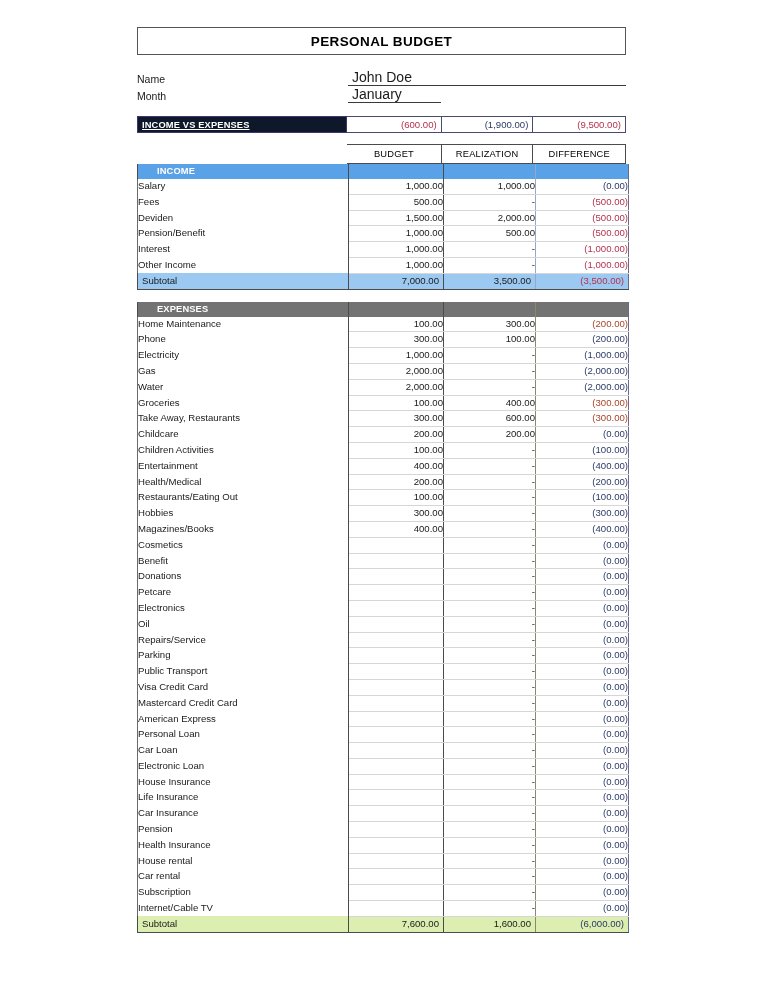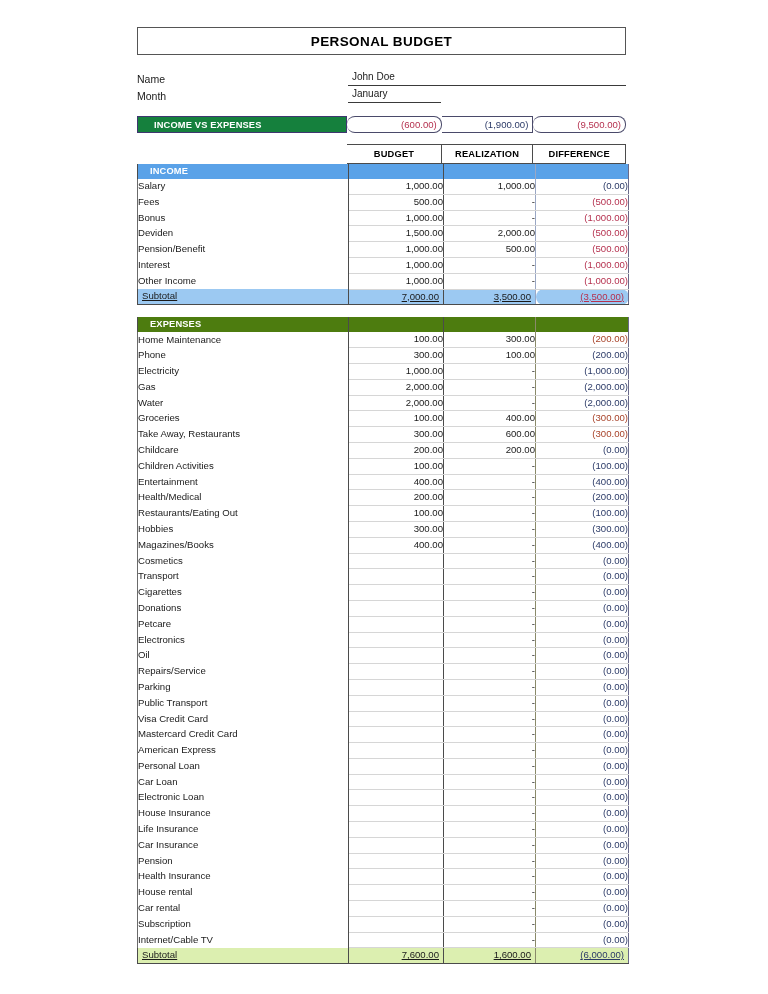--- a/index.html
+++ b/index.html
@@ -56,49 +56,50 @@
     margin-bottom: 1px;
   }
   .meta-label {
     width: 211px;
     font-size: 10.5px;
     color: #1a1a1a;
     line-height: 14px;
     margin-top: 44px;
   }
   .meta-value {
-    font-size: 10px;
+    font-size: 14px;
     color: #1a1a1a;
     line-height: 14px;
     padding-left: 4px;
     border-bottom: 1.3px solid #3a3a3a;
     box-sizing: border-box;
     height: 16px;
   }
   .meta-value.wide { width: 278px; }
   .meta-value.narrow { width: 93px; }
 
   
   .ive {
     margin-top: 13px;
     display: flex;
     height: 17px;
   }
   .ive-label {
     width: 211px;
-    background: #15803d;
+    background: #0f172a;
     color: #ffffff;
     font-size: 9.3px;
     font-weight: bold;
     letter-spacing: 0.15px;
     display: flex;
     align-items: center;
-    padding-left: 16px;
+    padding-left: 4px;
     box-sizing: border-box;
     border: 1.3px solid #3f3670;
+    text-decoration: underline;
   }
   .ive-cell {
     font-size: 9.6px;
     display: flex;
     align-items: center;
     justify-content: flex-end;
     padding-right: 4px;
     box-sizing: border-box;
     background: #ffffff;
     border: 1.3px solid #4a4a6a;
@@ -110,21 +111,21 @@
 
   
   .colhead {
     margin-top: 11px;
     display: flex;
     height: 20px;
   }
   .colhead .spacer { width: 211px; }
   .colhead .ch {
     font-size: 9.3px;
-    font-weight: bold;
+    font-weight: normal;
     letter-spacing: 0.2px;
     color: #000000;
     display: flex;
     align-items: center;
     justify-content: center;
     box-sizing: border-box;
     border-top: 1.5px solid #4b4b4b;
     border-bottom: 1.5px solid #4b4b4b;
     border-right: 1.5px solid #4b4b4b;
     background: #ffffff;
@@ -178,58 +179,57 @@
 
   
   .sechead td {
     height: 15px;
     font-size: 9.3px;
     font-weight: bold;
     letter-spacing: 0.15px;
     color: #ffffff;
   }
   .sechead .sh-name {
-    padding-left: 12px;
+    padding-left: 19px;
     border-left: 1.1px solid #4b4b4b;
   }
   .income-bg { background: #5aa2e8; }
   .income-bg.sh-bud  { border-left: 1.4px solid #4b4b4b; border-right: 1.4px solid #4b4b4b; }
   .income-bg.sh-real { border-right: 1.1px solid #9aa7c4; }
   .income-bg.sh-diff { border-right: 1.3px solid #6a6a8a; }
-  .expense-bg { background: #4d7c0f; }
+  .expense-bg { background: #737373; }
   .expense-bg.sh-bud  { border-left: 1.4px solid #4b4b4b; border-right: 1.4px solid #4b4b4b; }
   .expense-bg.sh-real { border-right: 1.1px solid #8a8a6a; }
   .expense-bg.sh-diff { border-right: 1.3px solid #6a6a8a; }
 
   
   .subtotal td {
     font-size: 9.6px;
     height: 15px;
-    text-decoration: underline;
   }
   .sub-income td { background: #9cc9f2; }
   .sub-expense td { background: #dcefb0; }
   .subtotal .st-name {
     padding-left: 4px;
     border-left: 1.1px solid #4b4b4b;
     border-bottom: 1.3px solid #4b4b4b;
   }
   .subtotal .st-num {
     text-align: right;
     padding-right: 4px;
     border-bottom: 1.3px solid #4b4b4b;
   }
   .subtotal .st-bud  { border-left: 1.4px solid #4b4b4b; border-right: 1.4px solid #4b4b4b; text-align: right; }
   .sub-income .st-real { border-right: 1.1px solid #9aa7c4; }
   .sub-expense .st-real { border-right: 1.1px solid #8a8a6a; }
   .subtotal .st-diff { border-right: 1.3px solid #6a6a8a; }
 
   
   .t-navy { color: #2b3a67; }
-  .t-red  { color: #b5314f; border-radius: 8px; }
+  .t-red  { color: #b5314f; }
   .t-brown{ color: #a8432a; }
   .t-dark { color: #1a1a1a; }
 
   .gap { height: 12px; }
 
   .dash { text-align: right; padding-right: 9px; }
 </style>
 </head>
 <body>
 
@@ -283,26 +283,20 @@
             <td class="cell-name">Salary</td>
             <td class="cell-num cell-bud t-dark">1,000.00</td>
             <td class="cell-num cell-real t-dark">1,000.00</td>
             <td class="cell-num cell-diff t-navy">(0.00)</td>
           </tr>
           <tr>
             <td class="cell-name">Fees</td>
             <td class="cell-num cell-bud t-dark">500.00</td>
             <td class="cell-num cell-real t-dark dash">-</td>
             <td class="cell-num cell-diff t-red">(500.00)</td>
-          </tr>
-          <tr>
-            <td class="cell-name">Bonus</td>
-            <td class="cell-num cell-bud t-dark">1,000.00</td>
-            <td class="cell-num cell-real t-dark dash">-</td>
-            <td class="cell-num cell-diff t-red">(1,000.00)</td>
           </tr>
           <tr>
             <td class="cell-name">Deviden</td>
             <td class="cell-num cell-bud t-dark">1,500.00</td>
             <td class="cell-num cell-real t-dark">2,000.00</td>
             <td class="cell-num cell-diff t-red">(500.00)</td>
           </tr>
           <tr>
             <td class="cell-name">Pension/Benefit</td>
             <td class="cell-num cell-bud t-dark">1,000.00</td>
@@ -430,27 +424,21 @@
             <td class="cell-num cell-real t-dark dash">-</td>
             <td class="cell-num cell-diff t-navy">(400.00)</td>
           </tr>
           <tr>
             <td class="cell-name">Cosmetics</td>
             <td class="cell-num cell-bud t-dark"></td>
             <td class="cell-num cell-real t-dark dash">-</td>
             <td class="cell-num cell-diff t-navy">(0.00)</td>
           </tr>
           <tr>
-            <td class="cell-name">Transport</td>
-            <td class="cell-num cell-bud t-dark"></td>
-            <td class="cell-num cell-real t-dark dash">-</td>
-            <td class="cell-num cell-diff t-navy">(0.00)</td>
-          </tr>
-          <tr>
-            <td class="cell-name">Cigarettes</td>
+            <td class="cell-name">Benefit</td>
             <td class="cell-num cell-bud t-dark"></td>
             <td class="cell-num cell-real t-dark dash">-</td>
             <td class="cell-num cell-diff t-navy">(0.00)</td>
           </tr>
           <tr>
             <td class="cell-name">Donations</td>
             <td class="cell-num cell-bud t-dark"></td>
             <td class="cell-num cell-real t-dark dash">-</td>
             <td class="cell-num cell-diff t-navy">(0.00)</td>
           </tr>

